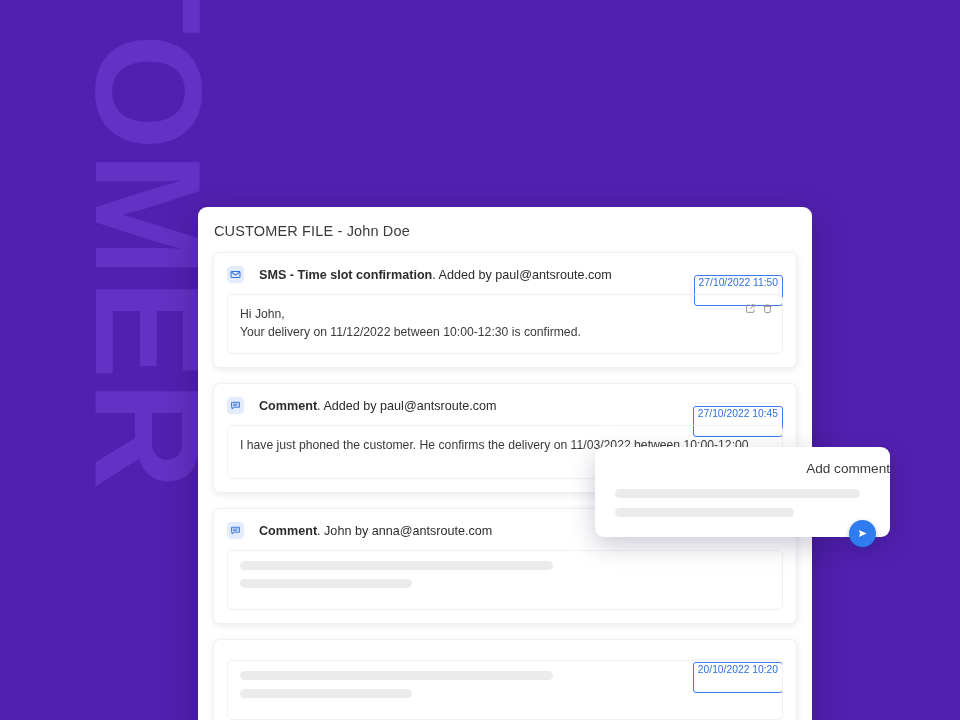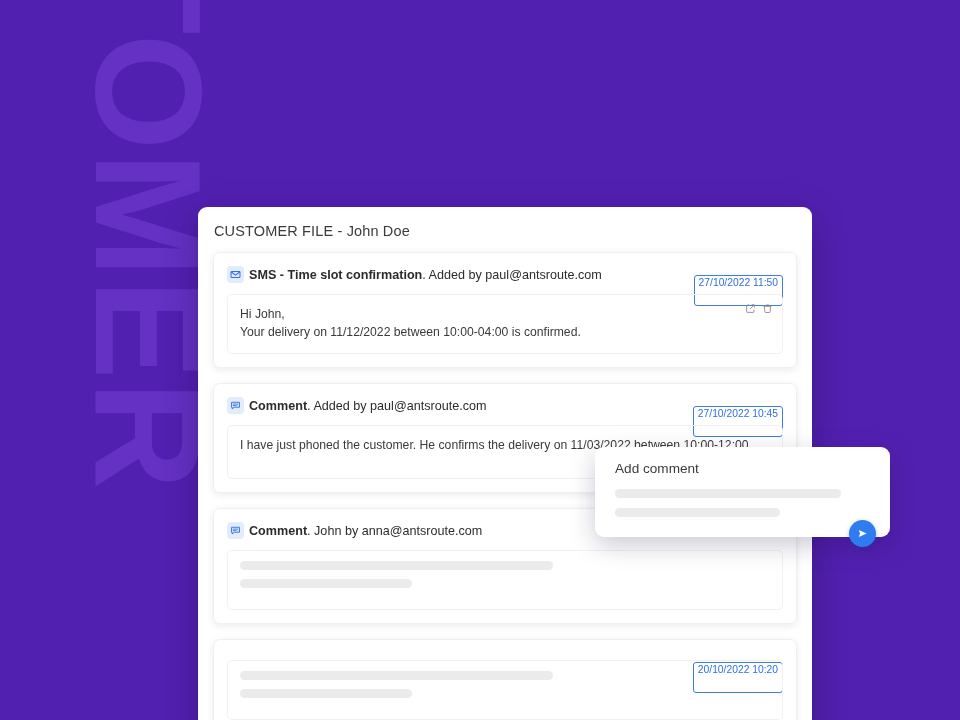--- a/index.html
+++ b/index.html
@@ -66,21 +66,21 @@
     border-radius: 7px;
     box-shadow: 0 2px 7px rgba(40, 30, 70, 0.09);
     padding: 11px 13px 13px 13px;
     margin-bottom: 15px;
     position: relative;
   }
 
   .card-head {
     display: flex;
     align-items: center;
-    gap: 5px;
+    gap: 15px;
     min-height: 21px;
   }
 
   .type-icon {
     width: 17px;
     height: 17px;
     border-radius: 4px;
     background: #e3ecfd;
     flex: 0 0 auto;
     display: flex;
@@ -147,21 +147,22 @@
   
   .add-panel {
     position: absolute;
     left: 595px;
     top: 447px;
     width: 295px;
     height: 90px;
     background: #ffffff;
     border-radius: 9px;
     box-shadow: 0 8px 26px rgba(25, 8, 60, 0.22);
-    padding: 14px 21px 0 20px;
+    padding: 14px 0 0 20px;
+    text-align: right;
   }
 
   .add-panel-title {
     font-size: 13.6px;
     color: #3b3b3b;
     margin-bottom: 13px;
   }
 
   .add-panel .skel { margin-bottom: 10px; }
 
@@ -213,21 +214,21 @@
             </svg>
           </span>
           <span>
             <svg width="11" height="11" viewBox="0 0 16 16">
               <path d="M3.4 4.6h9.2l-.8 8.3a1 1 0 0 1-1 .9H5.2a1 1 0 0 1-1-.9z" fill="none" stroke="#8b8b93" stroke-width="1.3"></path>
               <path d="M2.3 4.6h11.4M6.2 4.3V2.8h3.6v1.5" fill="none" stroke="#8b8b93" stroke-width="1.3"></path>
             </svg>
           </span>
         </div>
         <div class="body-line">Hi John,</div>
-        <div class="body-line">Your delivery on 11/12/2022 between 10:00-04:00 is confirmed.</div>
+        <div class="body-line">Your delivery on 11/12/2022 between 10:00-12:30 is confirmed.</div>
       </div>
     </div>
 
     <div class="card">
       <div class="card-head">
         <span class="type-icon">
           <svg width="11" height="11" viewBox="0 0 16 16">
             <path d="M2.2 3.3h11.6v7.2H6.1L3.1 13v-2.5H2.2z" fill="#cfe0fb" stroke="#2f6fe0" stroke-width="1.3"></path>
             <path d="M4.3 6h7.4M4.3 8h5.2" stroke="#2f6fe0" stroke-width="1.1"></path>
           </svg>

